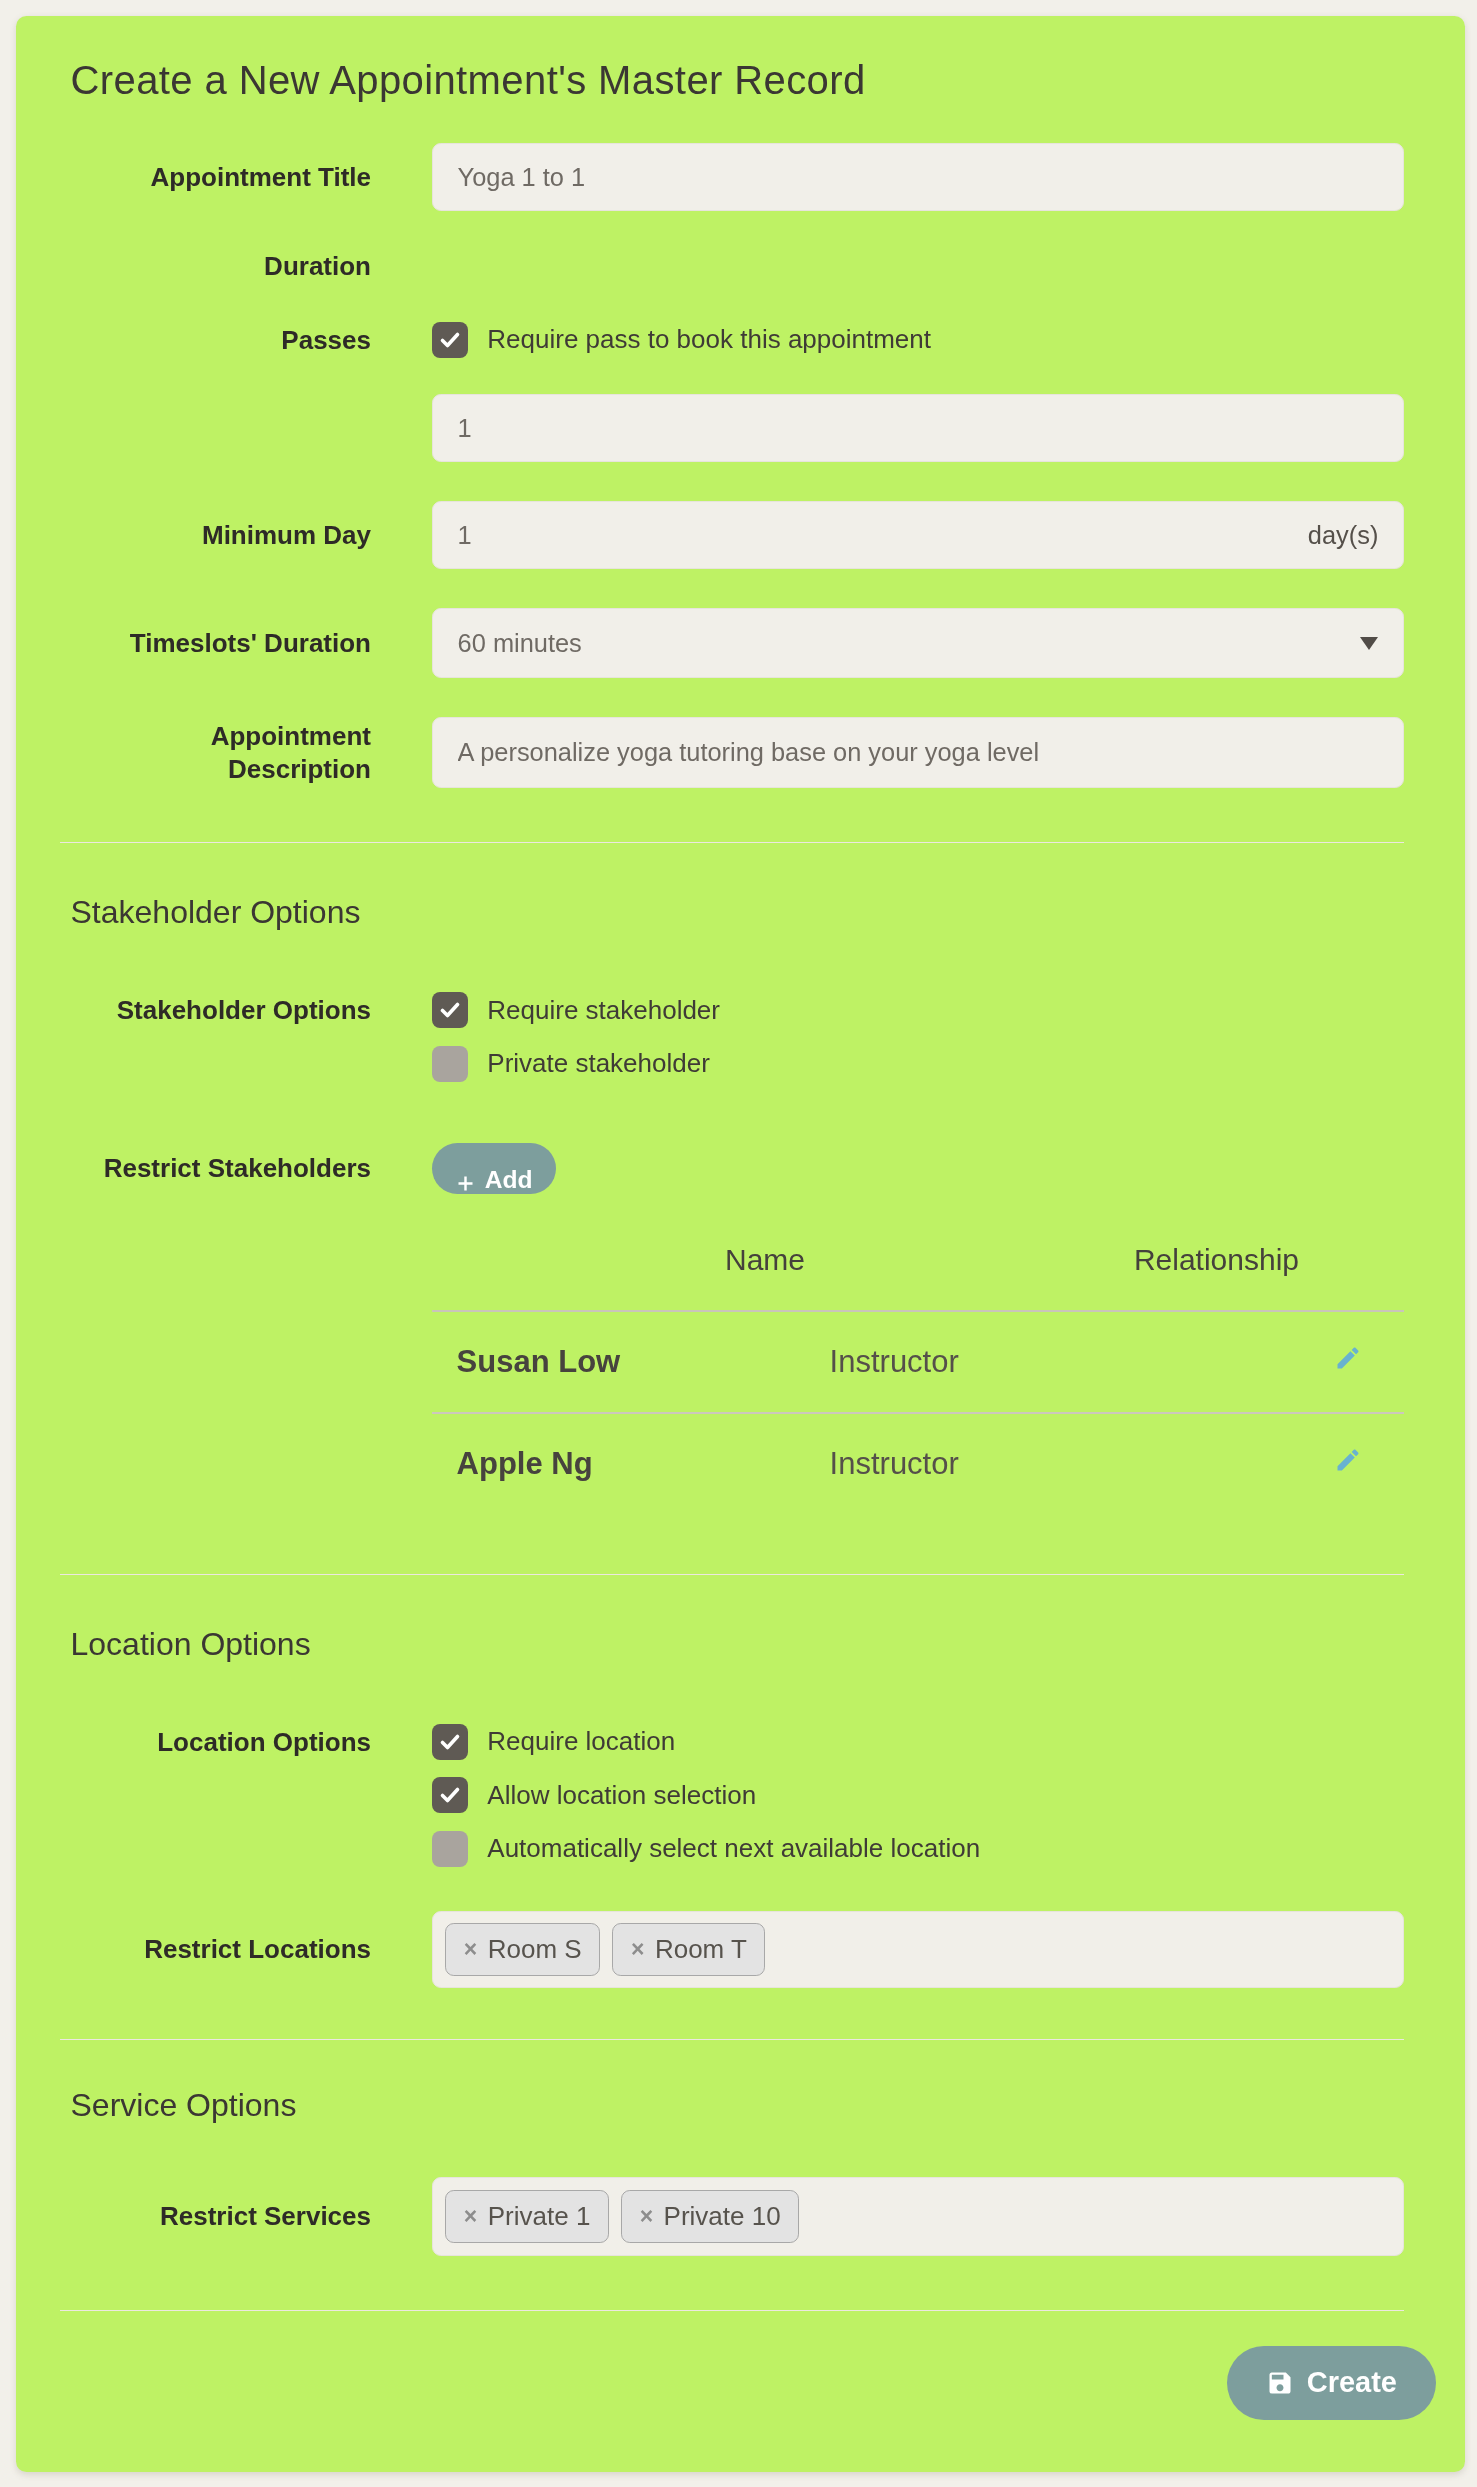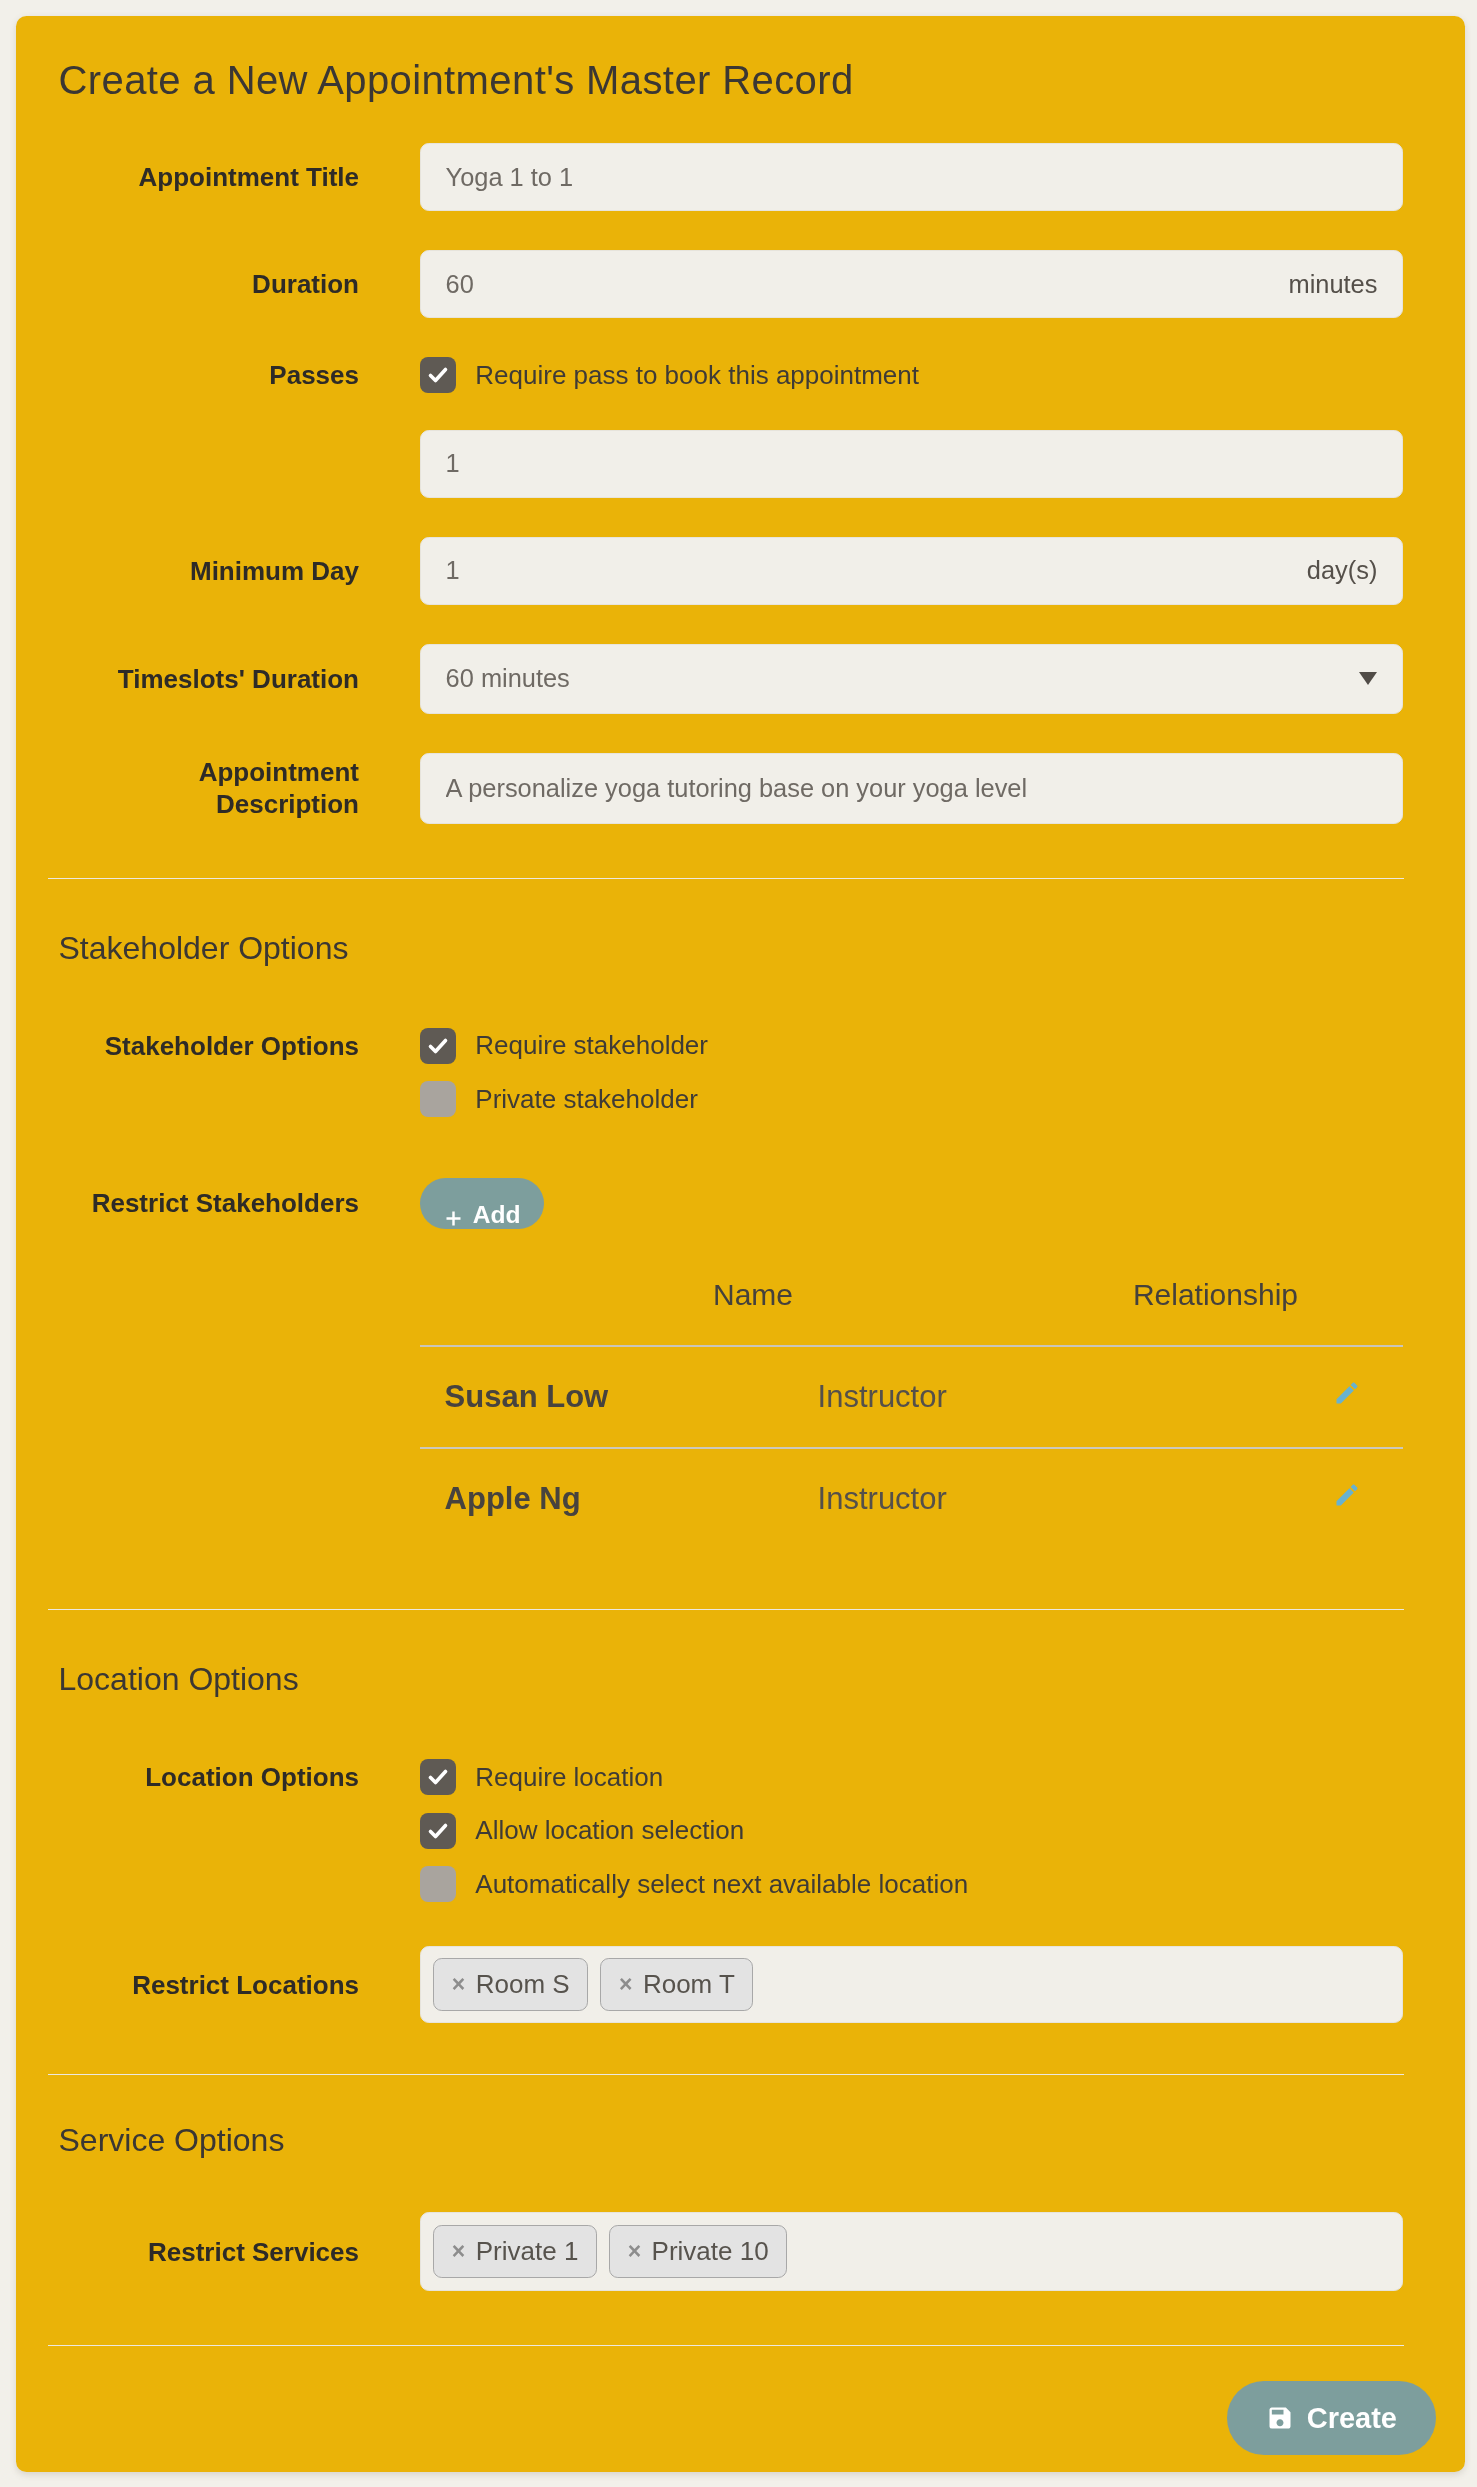--- a/index.html
+++ b/index.html
@@ -7,24 +7,24 @@
   body {
     width:1477px; height:2487px;
     background:#f2f0ea;
     font-family:"Liberation Sans", sans-serif;
     overflow:hidden;
     position:relative;
   }
   .card {
     position:absolute; left:16px; top:16px;
     width:1449px; height:2456px;
-    background:#eab308;
+    background:#bef264;
     border-radius:10.5px;
     box-shadow:0 2.6px 6.1px rgba(120,110,90,.20);
-    padding:42px 61px 0 32px;
+    padding:42px 61px 0 44px;
   }
   .page-title {
     font-size:40px; font-weight:300; color:#3b3733;
     margin:0 0 40px 10.5px; letter-spacing:0.4px;
   }
   .form-row { display:flex; margin-bottom:39px; }
   .form-row.center { align-items:center; }
   .form-row.top { align-items:flex-start; }
   .form-label {
     width:311px; flex:none; text-align:right;
@@ -114,26 +114,20 @@
     <div class="form-label">Appointment Title</div>
     <div class="form-control">
       <div class="field">
         <input type="text" value="Yoga 1 to 1" style="">
       </div>
     </div>
   </div>
 
   <div class="form-row center">
     <div class="form-label">Duration</div>
-    <div class="form-control">
-      <div class="field">
-        <input type="text" value="60" style="">
-        <span class="suffix">minutes</span>
-      </div>
-    </div>
   </div>
 
   <div class="form-row top">
     <div class="form-label cb-align">Passes</div>
     <div class="form-control">
       <div class="check-row checked">
         <span class="checkbox">
           <svg class="check-glyph" width="24" height="24" viewBox="0 0 24 24">
               <polyline points="4.5,12.5 9.5,17.5 19.5,6.5" fill="none" stroke="#ffffff" stroke-width="3.6" stroke-linecap="round" stroke-linejoin="round"></polyline>
             </svg>

